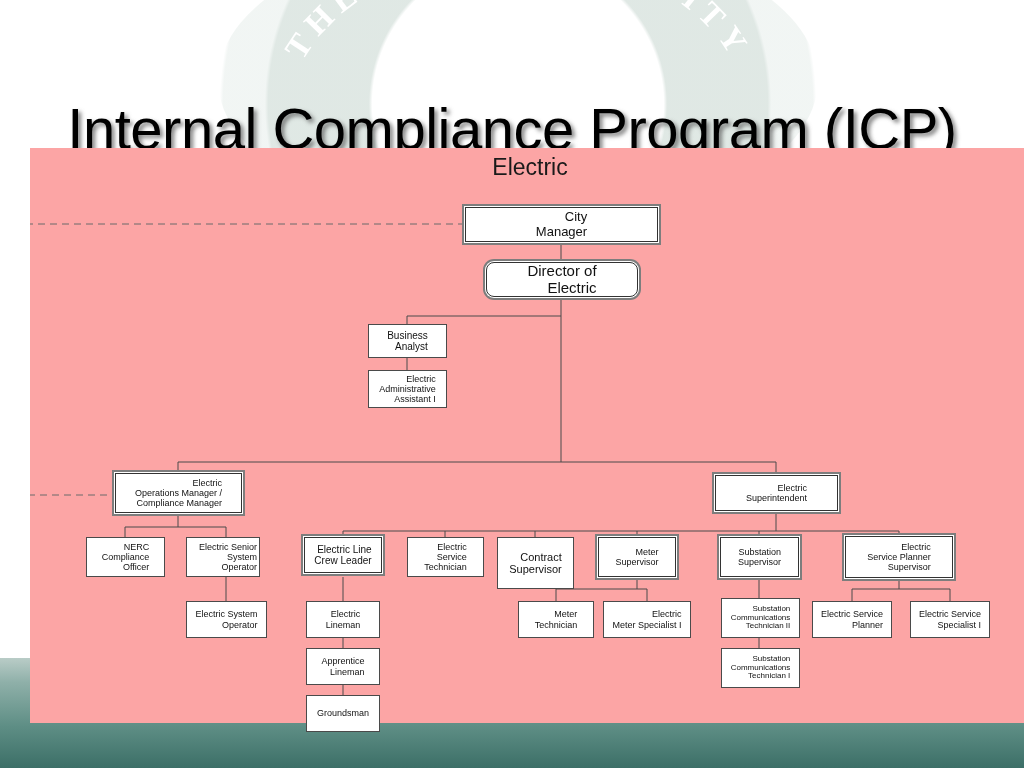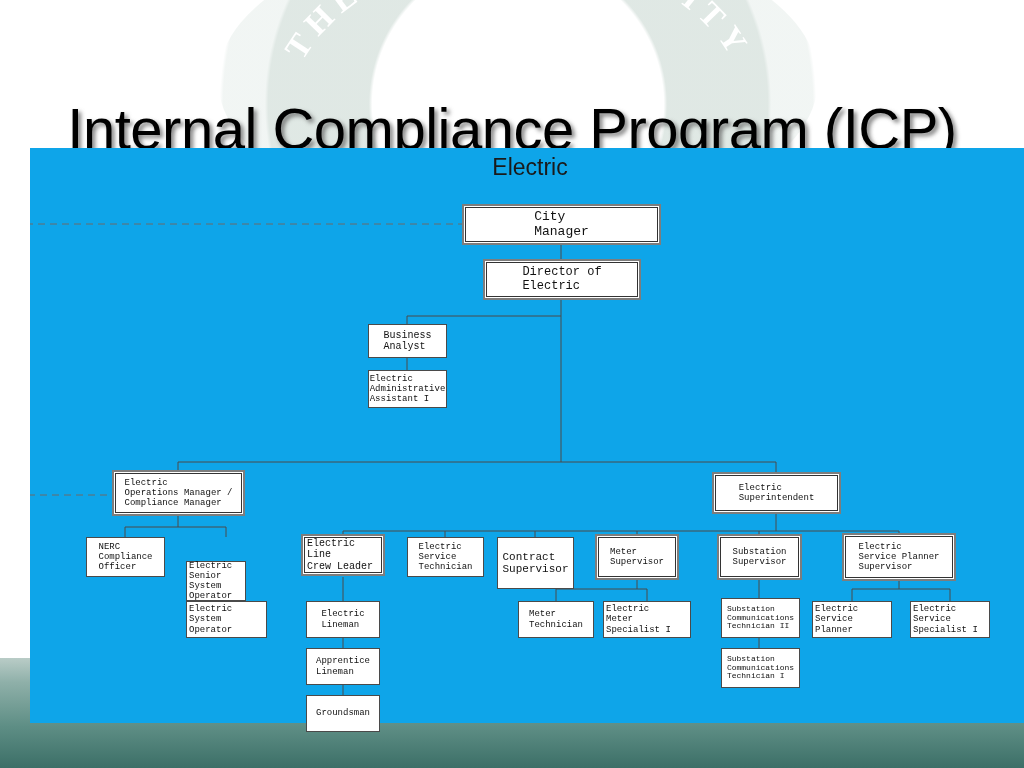--- a/index.html
+++ b/index.html
@@ -59,21 +59,21 @@
     color: #000000;
     letter-spacing: -0.5px;
     text-shadow: 3px 3px 4px rgba(90,90,90,0.75);
     white-space: nowrap;
   }
   
   #chart-plate {
     position: absolute;
     left: 30px; top: 148px;
     width: 994px; height: 575px;
-    background: #0ea5e9;
+    background: #fca5a5;
   }
   #chart-canvas {
     position: absolute;
     left: 0; top: 0;
     width: 994px; height: 575px;
   }
   
   .chart-heading {
     position: absolute;
     text-align: center;
@@ -91,25 +91,25 @@
   }
   
   .node {
     position: absolute;
     box-sizing: border-box;
     background: #ffffff;
     border: 1px solid #4a4a4a;
     display: flex;
     align-items: center;
     justify-content: center;
-    text-align: left;
+    text-align: right;
     color: #111111;
     line-height: 1.12;
     padding: 12px 2px;
-    font-family: Liberation Mono, monospace;
+    font-family: Liberation Sans, sans-serif;
   }
   .node.emph {
     border: 1px solid #333333;
     box-shadow: 0 0 0 1px #ffffff, 0 0 0 3px #7d7d7d;
   }
   .node .nlabel { display: block; white-space: pre-line; }
 </style>
 </head>
 <body>
 
@@ -165,21 +165,21 @@
         <polyline points="822,441 920,441" fill="none" stroke="#4a4a4a" stroke-width="1"></polyline>
         <polyline points="822,441 822,453" fill="none" stroke="#4a4a4a" stroke-width="1"></polyline>
         <polyline points="920,441 920,453" fill="none" stroke="#4a4a4a" stroke-width="1"></polyline>
         <polyline points="435,76 -8,76 -8,347 85,347" fill="none" stroke="#6b6b6b" stroke-width="1" stroke-dasharray="7 5"></polyline>
       </svg>
     <div class="chart-heading" id="chart-title">Electric</div>
   <div class="node emph" style="left: 435px; top: 59px; width: 193px; height: 35px; font-size: 13px;">
         <span class="nlabel">City
 Manager</span>
       </div>
-      <div class="node emph" style="left: 456px; top: 114px; width: 152px; height: 35px; font-size: 12px;">
+      <div class="node emph" style="left: 456px; top: 114px; width: 152px; height: 35px; font-size: 15px; border-radius: 8px;">
         <span class="nlabel">Director of
 Electric</span>
       </div>
       <div class="node" style="left: 338px; top: 176px; width: 79px; height: 34px; font-size: 10px;">
         <span class="nlabel">Business
 Analyst</span>
       </div>
       <div class="node" style="left: 338px; top: 222px; width: 79px; height: 38px; font-size: 9px;">
         <span class="nlabel">Electric
 Administrative
@@ -192,21 +192,21 @@
       </div>
       <div class="node emph" style="left: 685px; top: 327px; width: 123px; height: 36px; font-size: 9px;">
         <span class="nlabel">Electric
 Superintendent</span>
       </div>
       <div class="node" style="left: 56px; top: 389px; width: 79px; height: 40px; font-size: 9px;">
         <span class="nlabel">NERC
 Compliance
 Officer</span>
       </div>
-      <div class="node" style="left: 156px; top: 389px; width: 60px; height: 40px; font-size: 9px; margin-top: 24px;">
+      <div class="node" style="left: 156px; top: 389px; width: 74px; height: 40px; font-size: 9px;">
         <span class="nlabel">Electric Senior
 System Operator</span>
       </div>
       <div class="node" style="left: 156px; top: 453px; width: 81px; height: 37px; font-size: 9px;">
         <span class="nlabel">Electric System
 Operator</span>
       </div>
       <div class="node emph" style="left: 274px; top: 389px; width: 78px; height: 36px; font-size: 10px;">
         <span class="nlabel">Electric Line
 Crew Leader</span>

